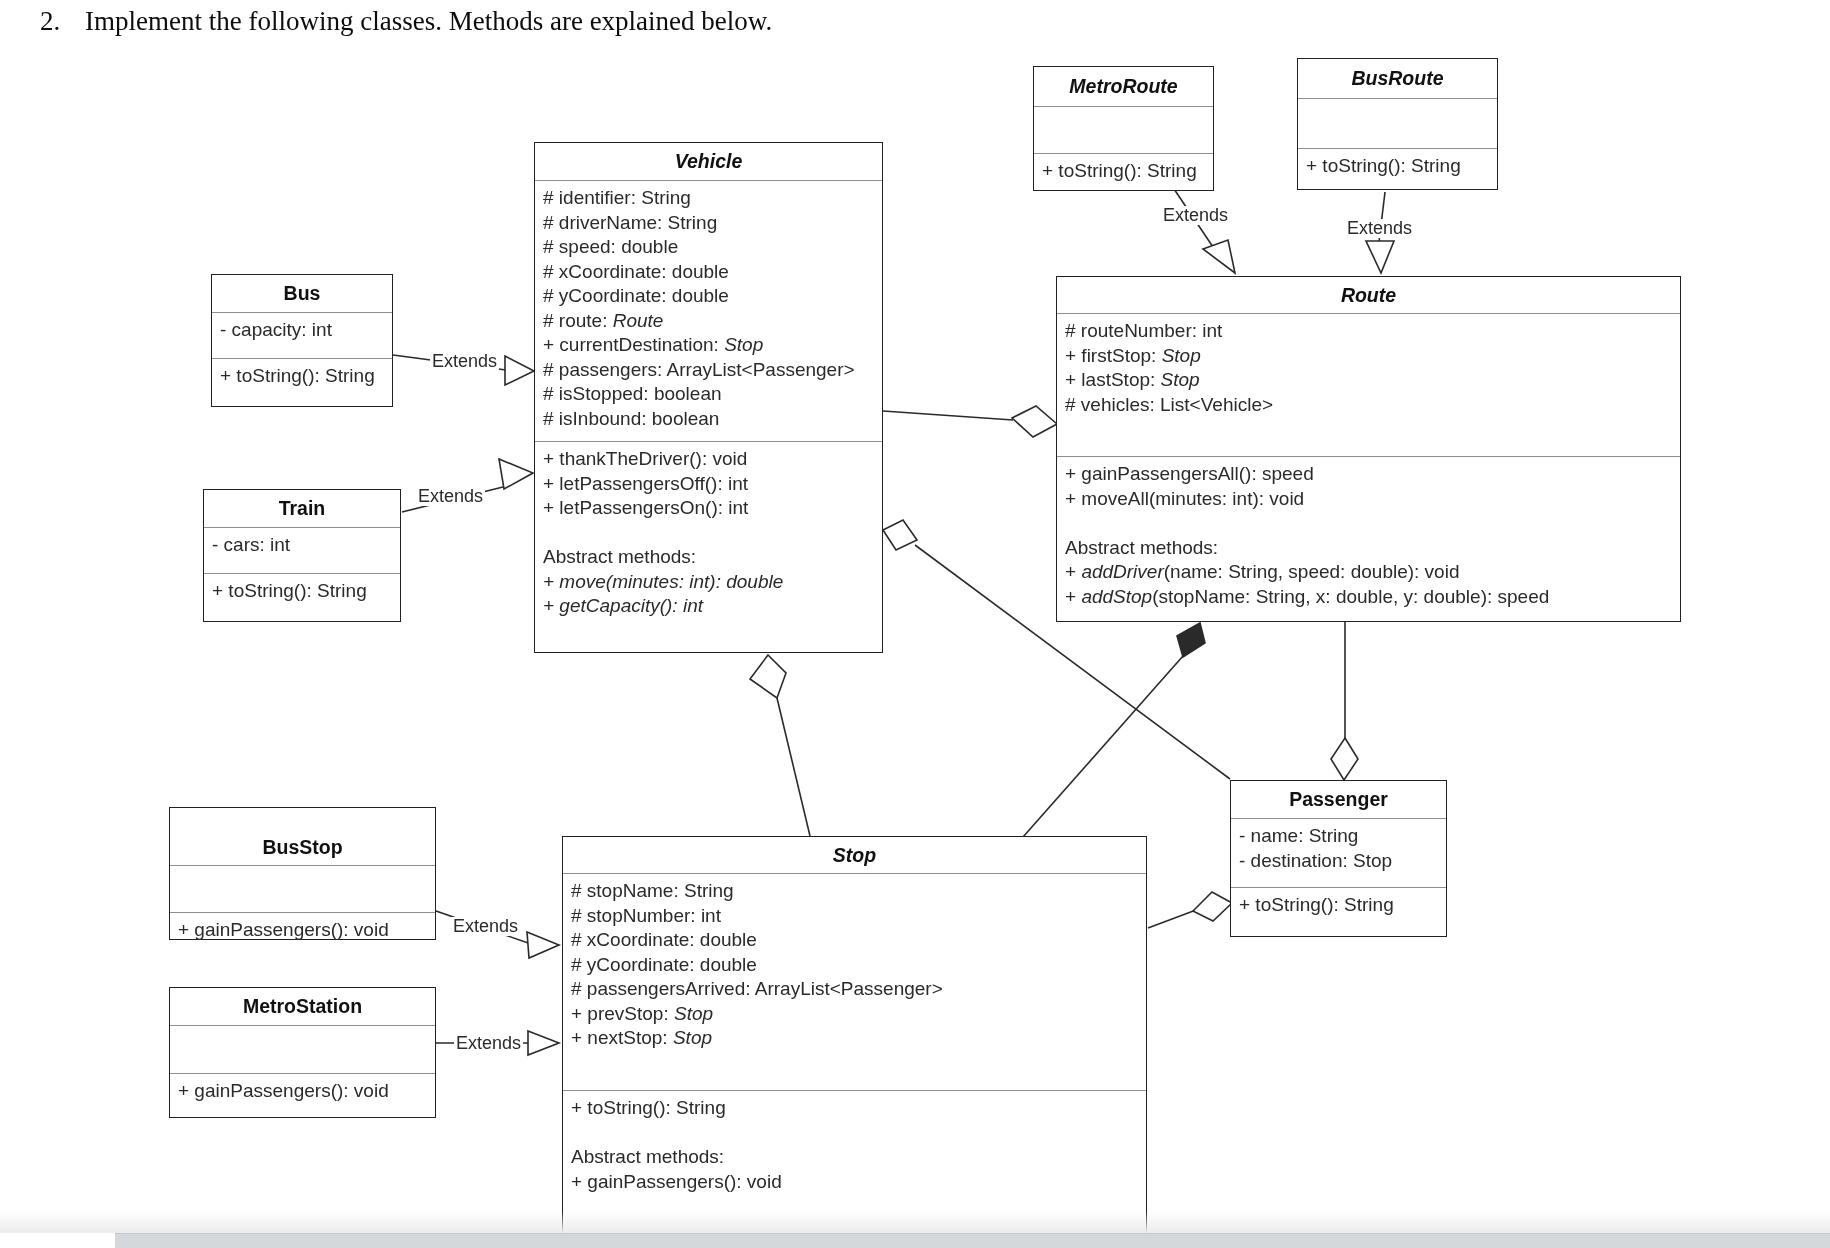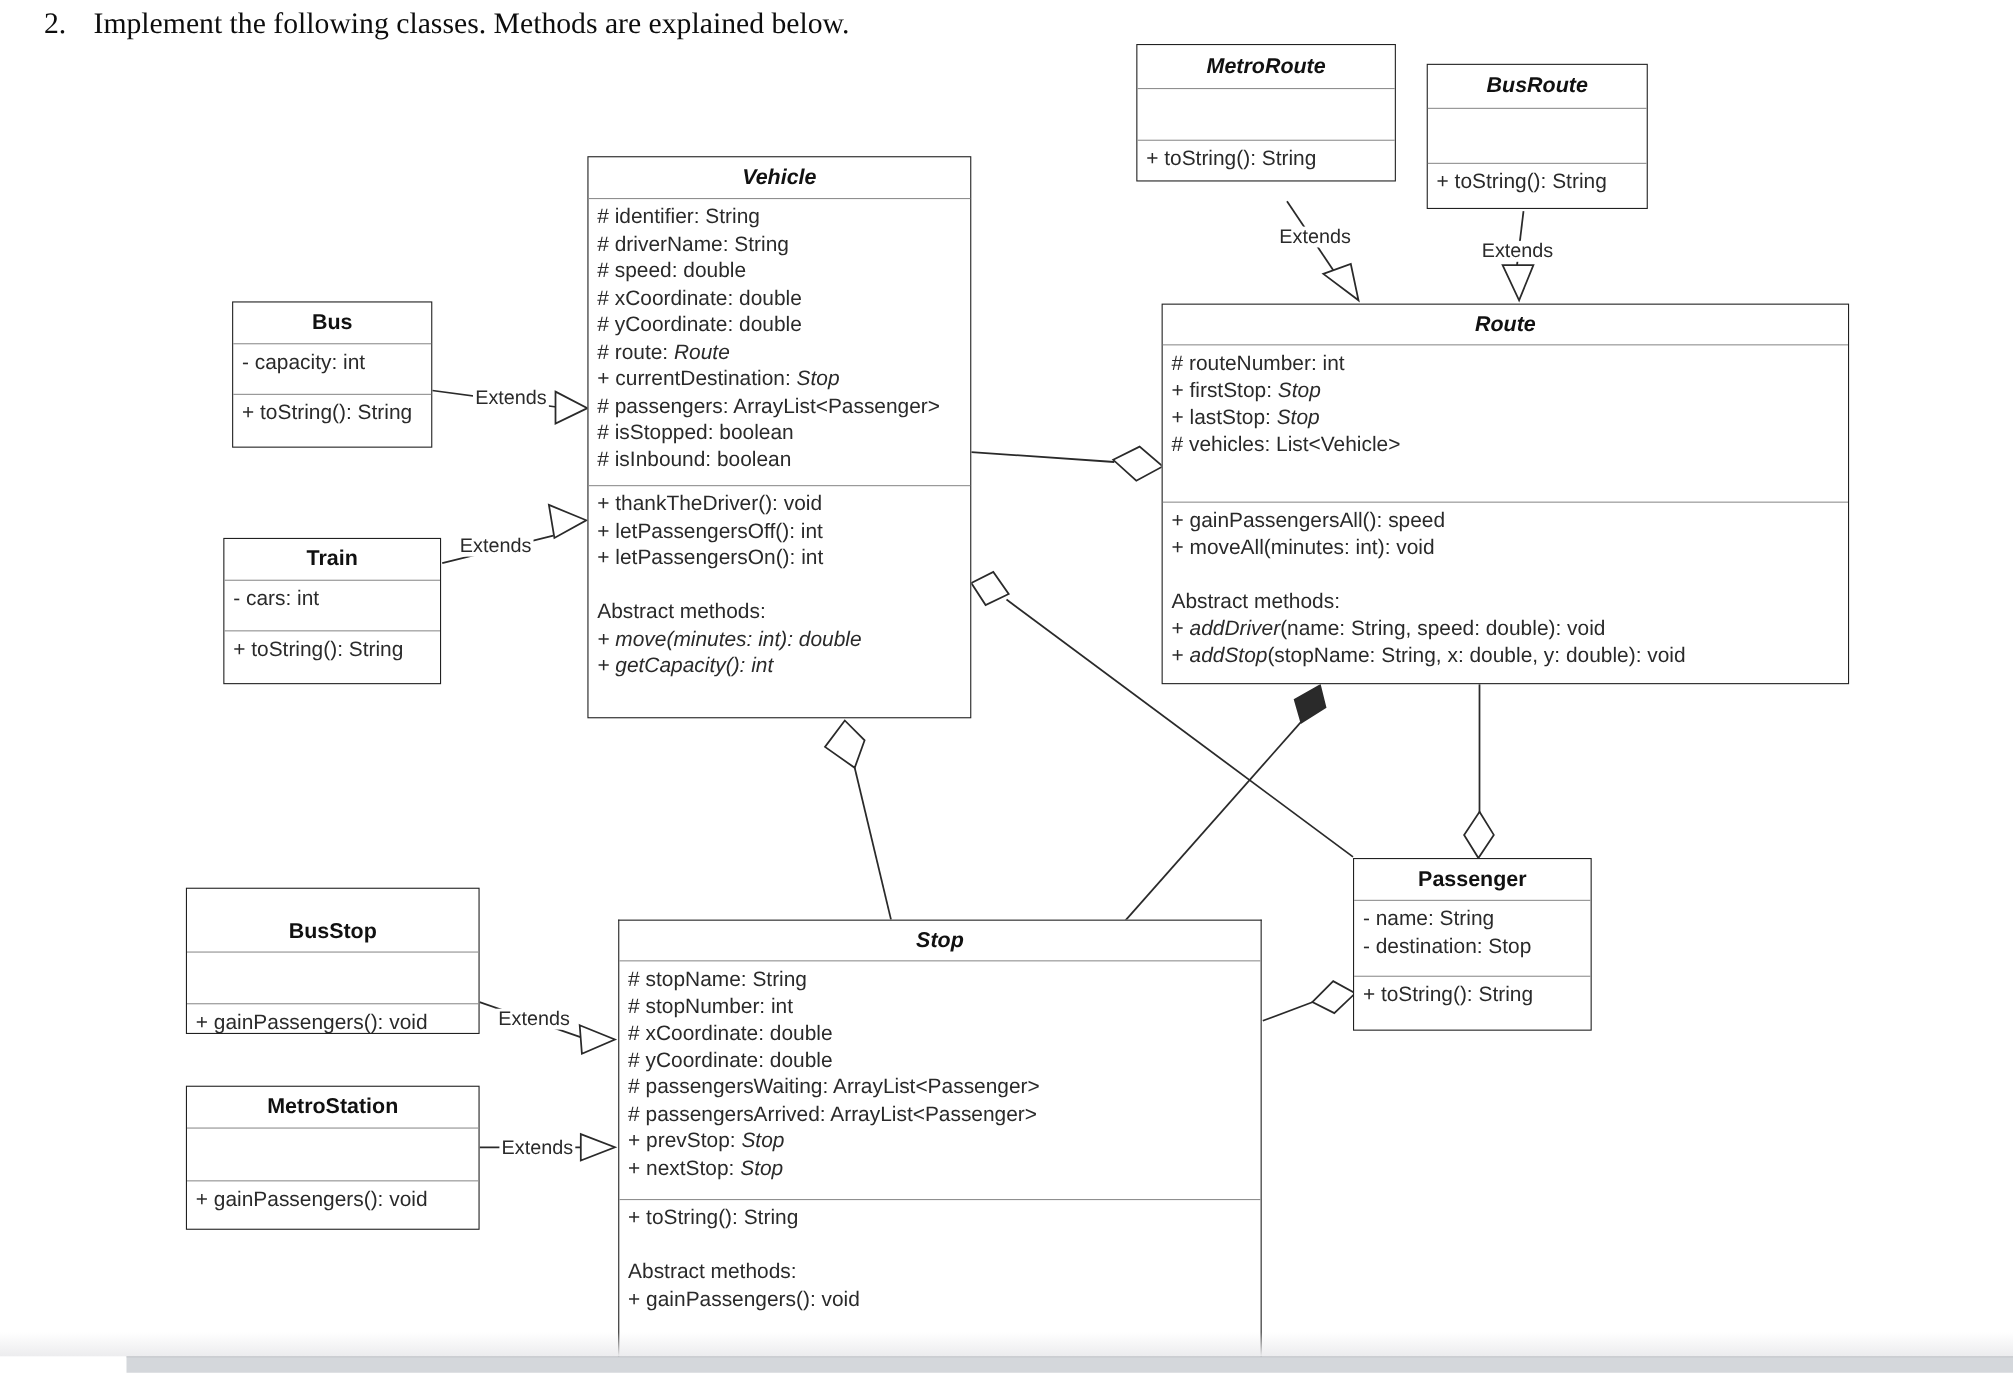--- a/index.html
+++ b/index.html
@@ -118,21 +118,21 @@
       <div class="uml-line"><span>+ thankTheDriver(): void</span></div>
       <div class="uml-line"><span>+ letPassengersOff(): int</span></div>
       <div class="uml-line"><span>+ letPassengersOn(): int</span></div>
       <div class="uml-line"></div>
       <div class="uml-line"><span>Abstract methods:</span></div>
       <div class="uml-line"><span class="italic">+ move(minutes: int): double</span></div>
       <div class="uml-line"><span class="italic">+ getCapacity(): int</span></div>
     </div>
 </div>
 
-<div class="uml-class" style="left:1033px;top:40px;width:236px;height:125px;">
+<div class="uml-class" style="left:1033px;top:66px;width:181px;height:125px;">
   <div class="uml-title italic" style="height:40px;">MetroRoute</div>
   <div class="uml-sec sec-attrs" style="height:47px;"></div>
   <div class="uml-sec sec-methods">
       <div class="uml-line"><span>+ toString(): String</span></div>
     </div>
 </div>
 
 <div class="uml-class" style="left:1297px;top:58px;width:201px;height:132px;">
   <div class="uml-title italic" style="height:40px;">BusRoute</div>
   <div class="uml-sec sec-attrs" style="height:50px;"></div>
@@ -148,21 +148,21 @@
       <div class="uml-line"><span>+ firstStop: </span><span class="italic">Stop</span></div>
       <div class="uml-line"><span>+ lastStop: </span><span class="italic">Stop</span></div>
       <div class="uml-line"><span># vehicles: List&lt;Vehicle&gt;</span></div>
     </div>
   <div class="uml-sec sec-methods">
       <div class="uml-line"><span>+ gainPassengersAll(): speed</span></div>
       <div class="uml-line"><span>+ moveAll(minutes: int): void</span></div>
       <div class="uml-line"></div>
       <div class="uml-line"><span>Abstract methods:</span></div>
       <div class="uml-line"><span>+ </span><span class="italic">addDriver</span><span>(name: String, speed: double): void</span></div>
-      <div class="uml-line"><span>+ </span><span class="italic">addStop</span><span>(stopName: String, x: double, y: double): void</span></div>
+      <div class="uml-line"><span>+ </span><span class="italic">addStop</span><span>(stopName: String, x: double, y: double): speed</span></div>
     </div>
 </div>
 
 <div class="uml-class" style="left:169px;top:807px;width:267px;height:133px;">
   <div class="uml-title" style="height:36px;margin-top:22px;">BusStop</div>
   <div class="uml-sec sec-attrs" style="height:47px;"></div>
   <div class="uml-sec sec-methods">
       <div class="uml-line"><span>+ gainPassengers(): void</span></div>
     </div>
 </div>
@@ -175,21 +175,20 @@
     </div>
 </div>
 
 <div class="uml-class" style="left:562px;top:836px;width:585px;height:398px;border-bottom:none;">
   <div class="uml-title italic" style="height:37px;">Stop</div>
   <div class="uml-sec sec-attrs" style="height:217px;">
       <div class="uml-line"><span># stopName: String</span></div>
       <div class="uml-line"><span># stopNumber: int</span></div>
       <div class="uml-line"><span># xCoordinate: double</span></div>
       <div class="uml-line"><span># yCoordinate: double</span></div>
-      <div class="uml-line"><span># passengersWaiting: ArrayList&lt;Passenger&gt;</span></div>
       <div class="uml-line"><span># passengersArrived: ArrayList&lt;Passenger&gt;</span></div>
       <div class="uml-line"><span>+ prevStop: </span><span class="italic">Stop</span></div>
       <div class="uml-line"><span>+ nextStop: </span><span class="italic">Stop</span></div>
     </div>
   <div class="uml-sec sec-methods">
       <div class="uml-line"><span>+ toString(): String</span></div>
       <div class="uml-line"></div>
       <div class="uml-line"><span>Abstract methods:</span></div>
       <div class="uml-line"><span>+ gainPassengers(): void</span></div>
     </div>

